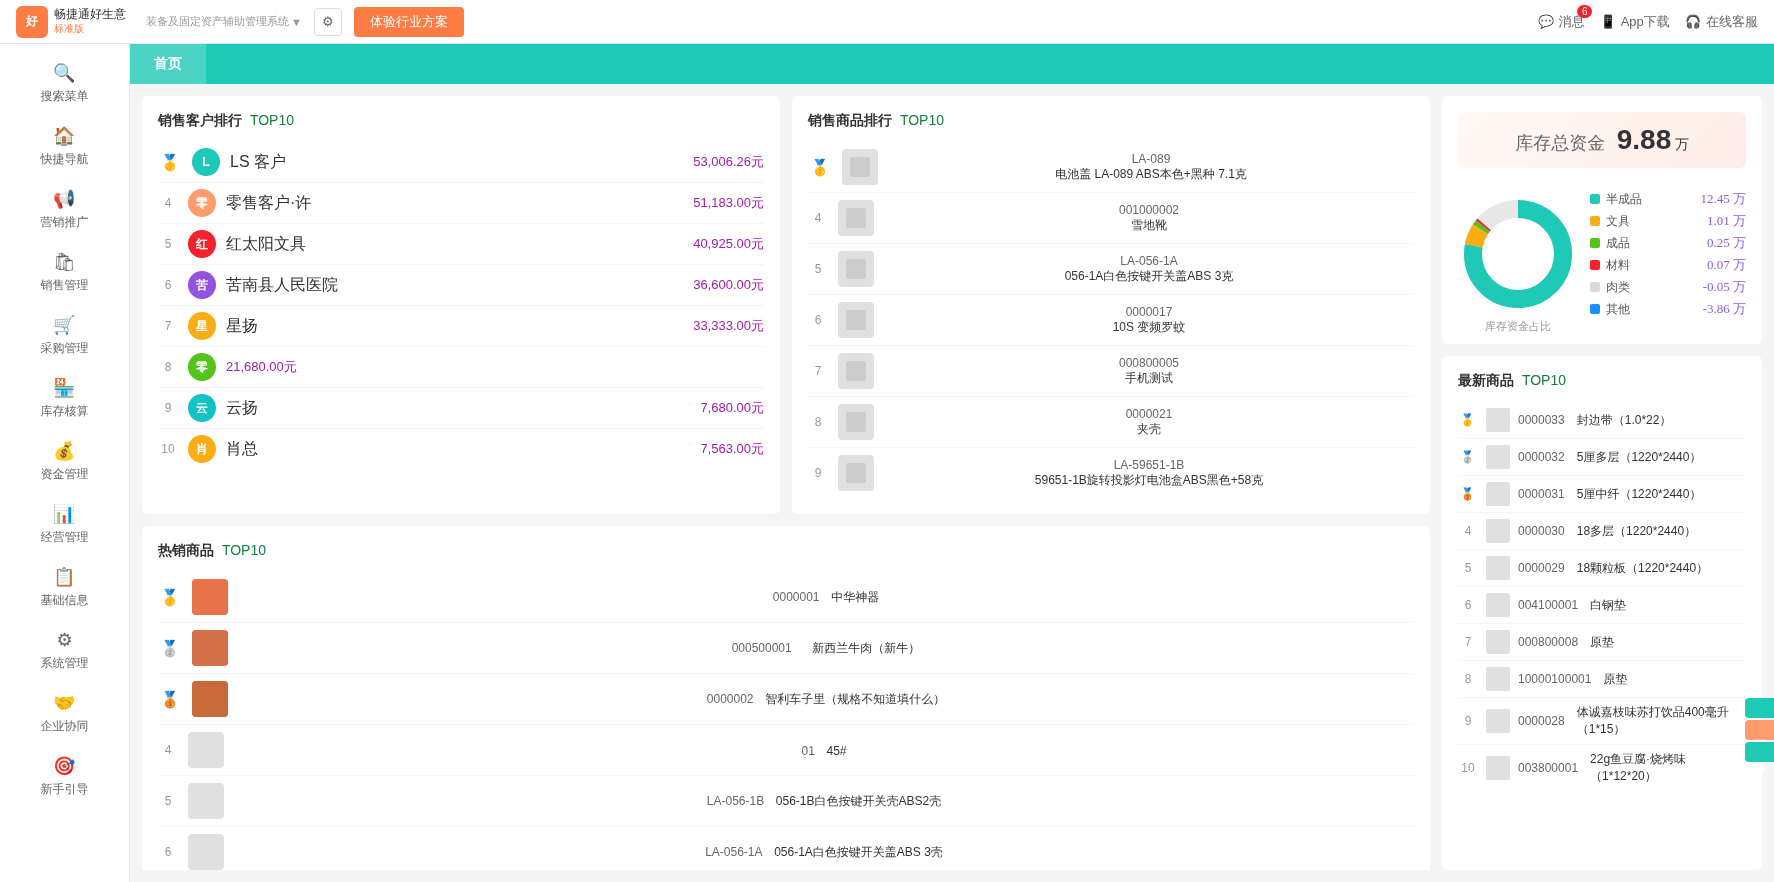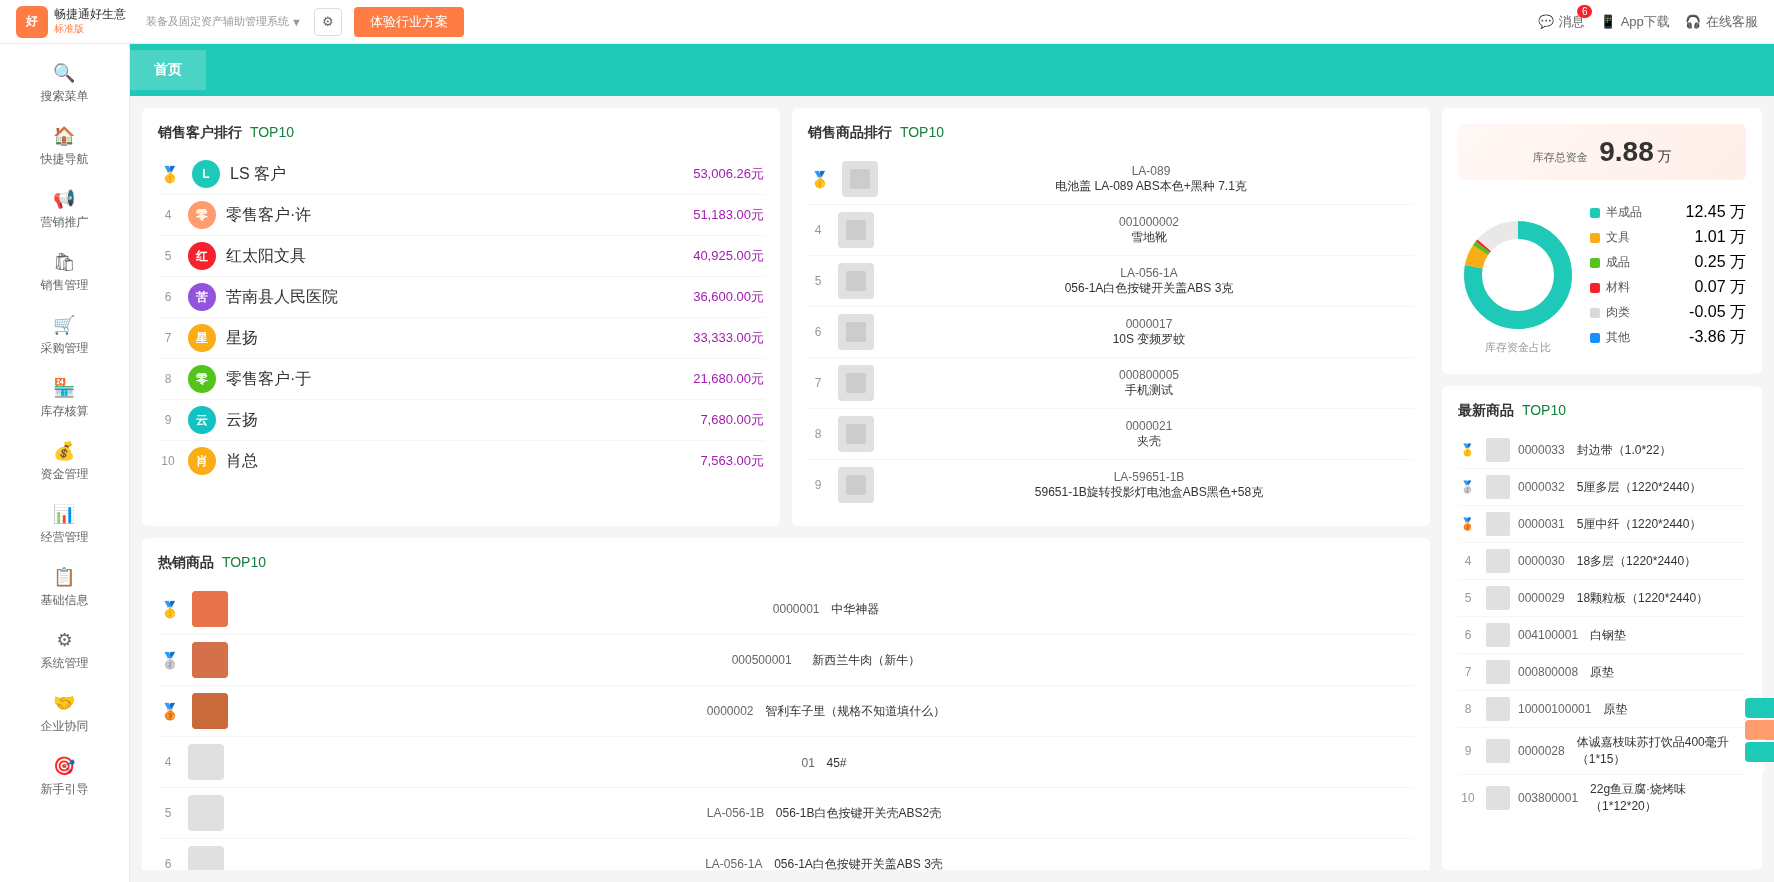--- a/index.html
+++ b/index.html
@@ -108,21 +108,21 @@
     .content-area {
       flex: 1;
       overflow-y: auto;
       display: flex;
       flex-direction: column;
     }
 
     
     .page-tabs {
       background: #1ec9b8;
-      height: 52px;
+      height: 40px;
       display: flex;
       align-items: center;
       flex-shrink: 0;
     }
     .page-tab {
       padding: 0 24px;
       height: 40px;
       display: flex;
       align-items: center;
       cursor: pointer;
@@ -229,21 +229,21 @@
     .product-name { font-size: 12px; color: #333; }
 
     
     .inventory-total {
       text-align: center;
       padding: 12px 0;
       background: linear-gradient(135deg, #fff8f5, #ffeee8);
       border-radius: 6px;
       margin-bottom: 12px;
     }
-    .inventory-total-label { font-size: 11px; color: #666; }
+    .inventory-total-label { font-size: 18px; color: #666; }
     .inventory-total-value { font-size: 28px; font-weight: bold; color: #333; }
     .inventory-total-unit { font-size: 14px; color: #333; }
 
     
     .chart-area {
       display: flex;
       align-items: center;
       gap: 12px;
       padding: 8px 0;
     }
@@ -254,37 +254,37 @@
     }
     .donut-center-label {
       position: absolute;
       bottom: -20px;
       left: 50%;
       transform: translateX(-50%);
       font-size: 11px;
       color: #999;
       white-space: nowrap;
     }
-    .legend-list { flex: 1; }
+    .legend-list { flex: 1; font-family: Liberation Serif, serif; }
     .legend-item {
       display: flex;
       align-items: center;
       justify-content: space-between;
       font-size: 12px;
       padding: 2px 0;
       color: #555;
     }
     .legend-dot {
       width: 10px; height: 10px;
       border-radius: 2px;
       margin-right: 6px;
       flex-shrink: 0;
     }
     .legend-left { display: flex; align-items: center; }
-    .legend-val { color: #000000; font-size: 16px; }
+    .legend-val { color: #8b5cf6; font-size: 13px; }
 
     
     .newest-row {
       display: flex;
       align-items: center;
       padding: 6px 0;
       border-bottom: 1px solid #f5f5f5;
       gap: 8px;
       font-size: 12px;
     }
@@ -497,21 +497,20 @@
               <div class="rank-row">
                 <div class="rank-num">7</div>
                 <div class="rank-avatar" style="background:#faad14">星</div>
                 <div class="rank-name">星扬</div>
                 <div class="rank-amount">33,333.00元</div>
               </div>
 
               <div class="rank-row">
                 <div class="rank-num">8</div>
                 <div class="rank-avatar" style="background:#52c41a">零</div>
-                <div class="rank-name">零售客户·于</div>
                 <div class="rank-amount">21,680.00元</div>
               </div>
 
               <div class="rank-row">
                 <div class="rank-num">9</div>
                 <div class="rank-avatar" style="background:#13c2c2">云</div>
                 <div class="rank-name">云扬</div>
                 <div class="rank-amount">7,680.00元</div>
               </div>
 

